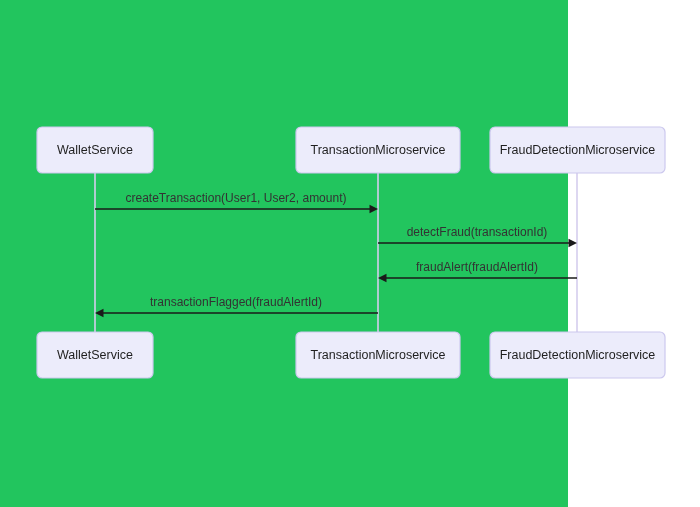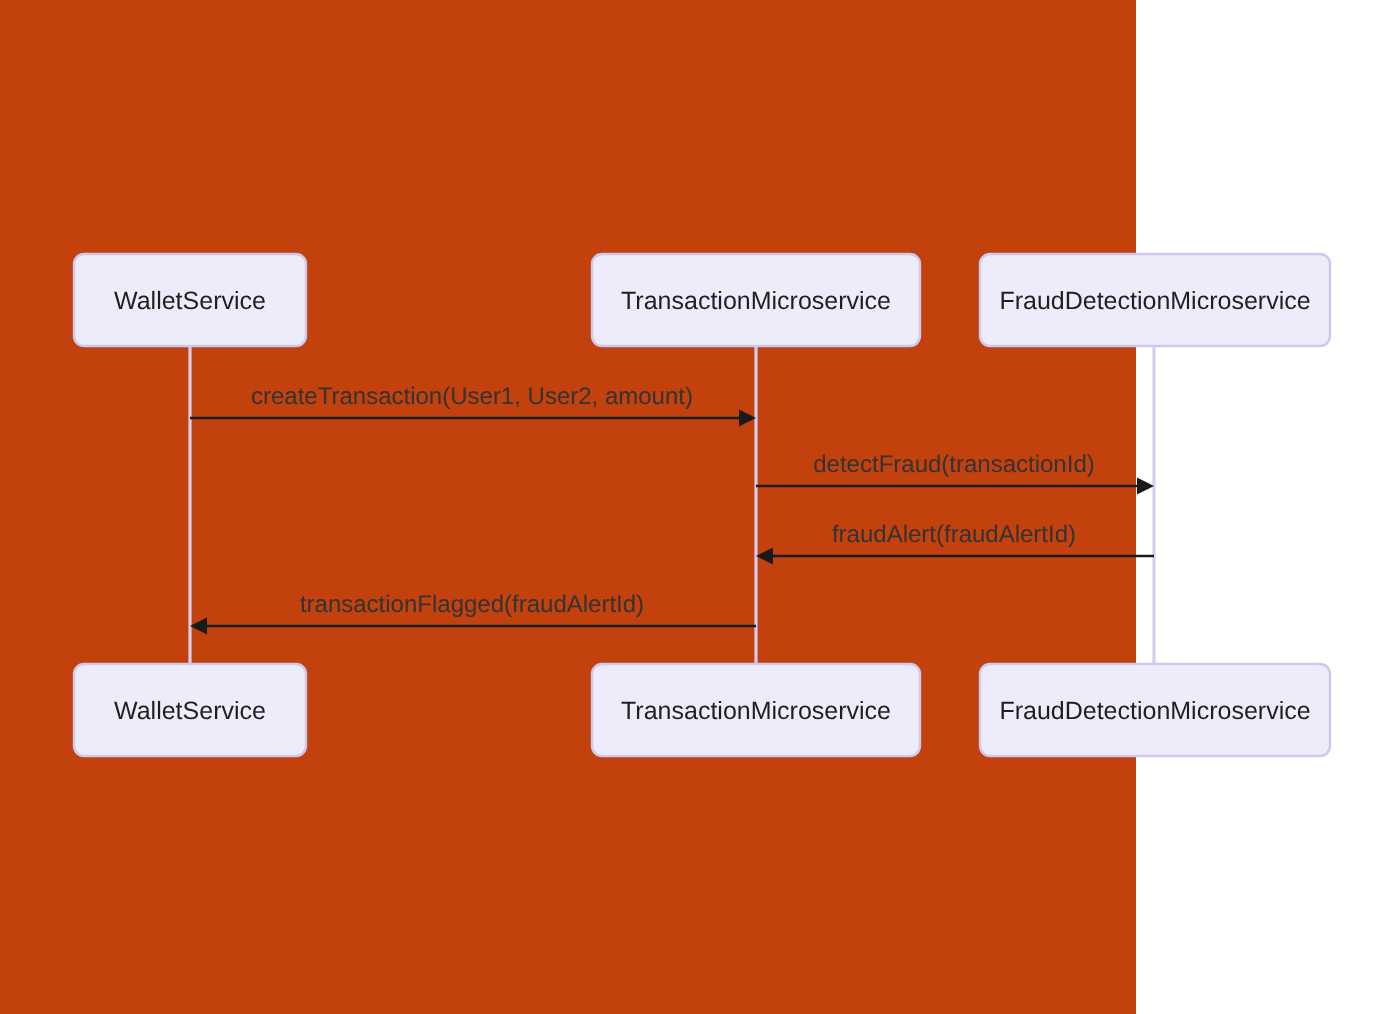--- a/index.html
+++ b/index.html
@@ -10,21 +10,21 @@
   body {
     width: 700px;
     height: 507px;
     font-family: "Liberation Sans", sans-serif;
     overflow: hidden;
   }
   #diagram-root {
     position: relative;
     width: 568px;
     height: 507px;
-    background: #c2410c;
+    background: #22c55e;
   }
   #seq-svg {
     position: absolute;
     left: 0;
     top: 0;
     width: 700px;
     height: 507px;
     display: block;
   }
   .participant-box {

